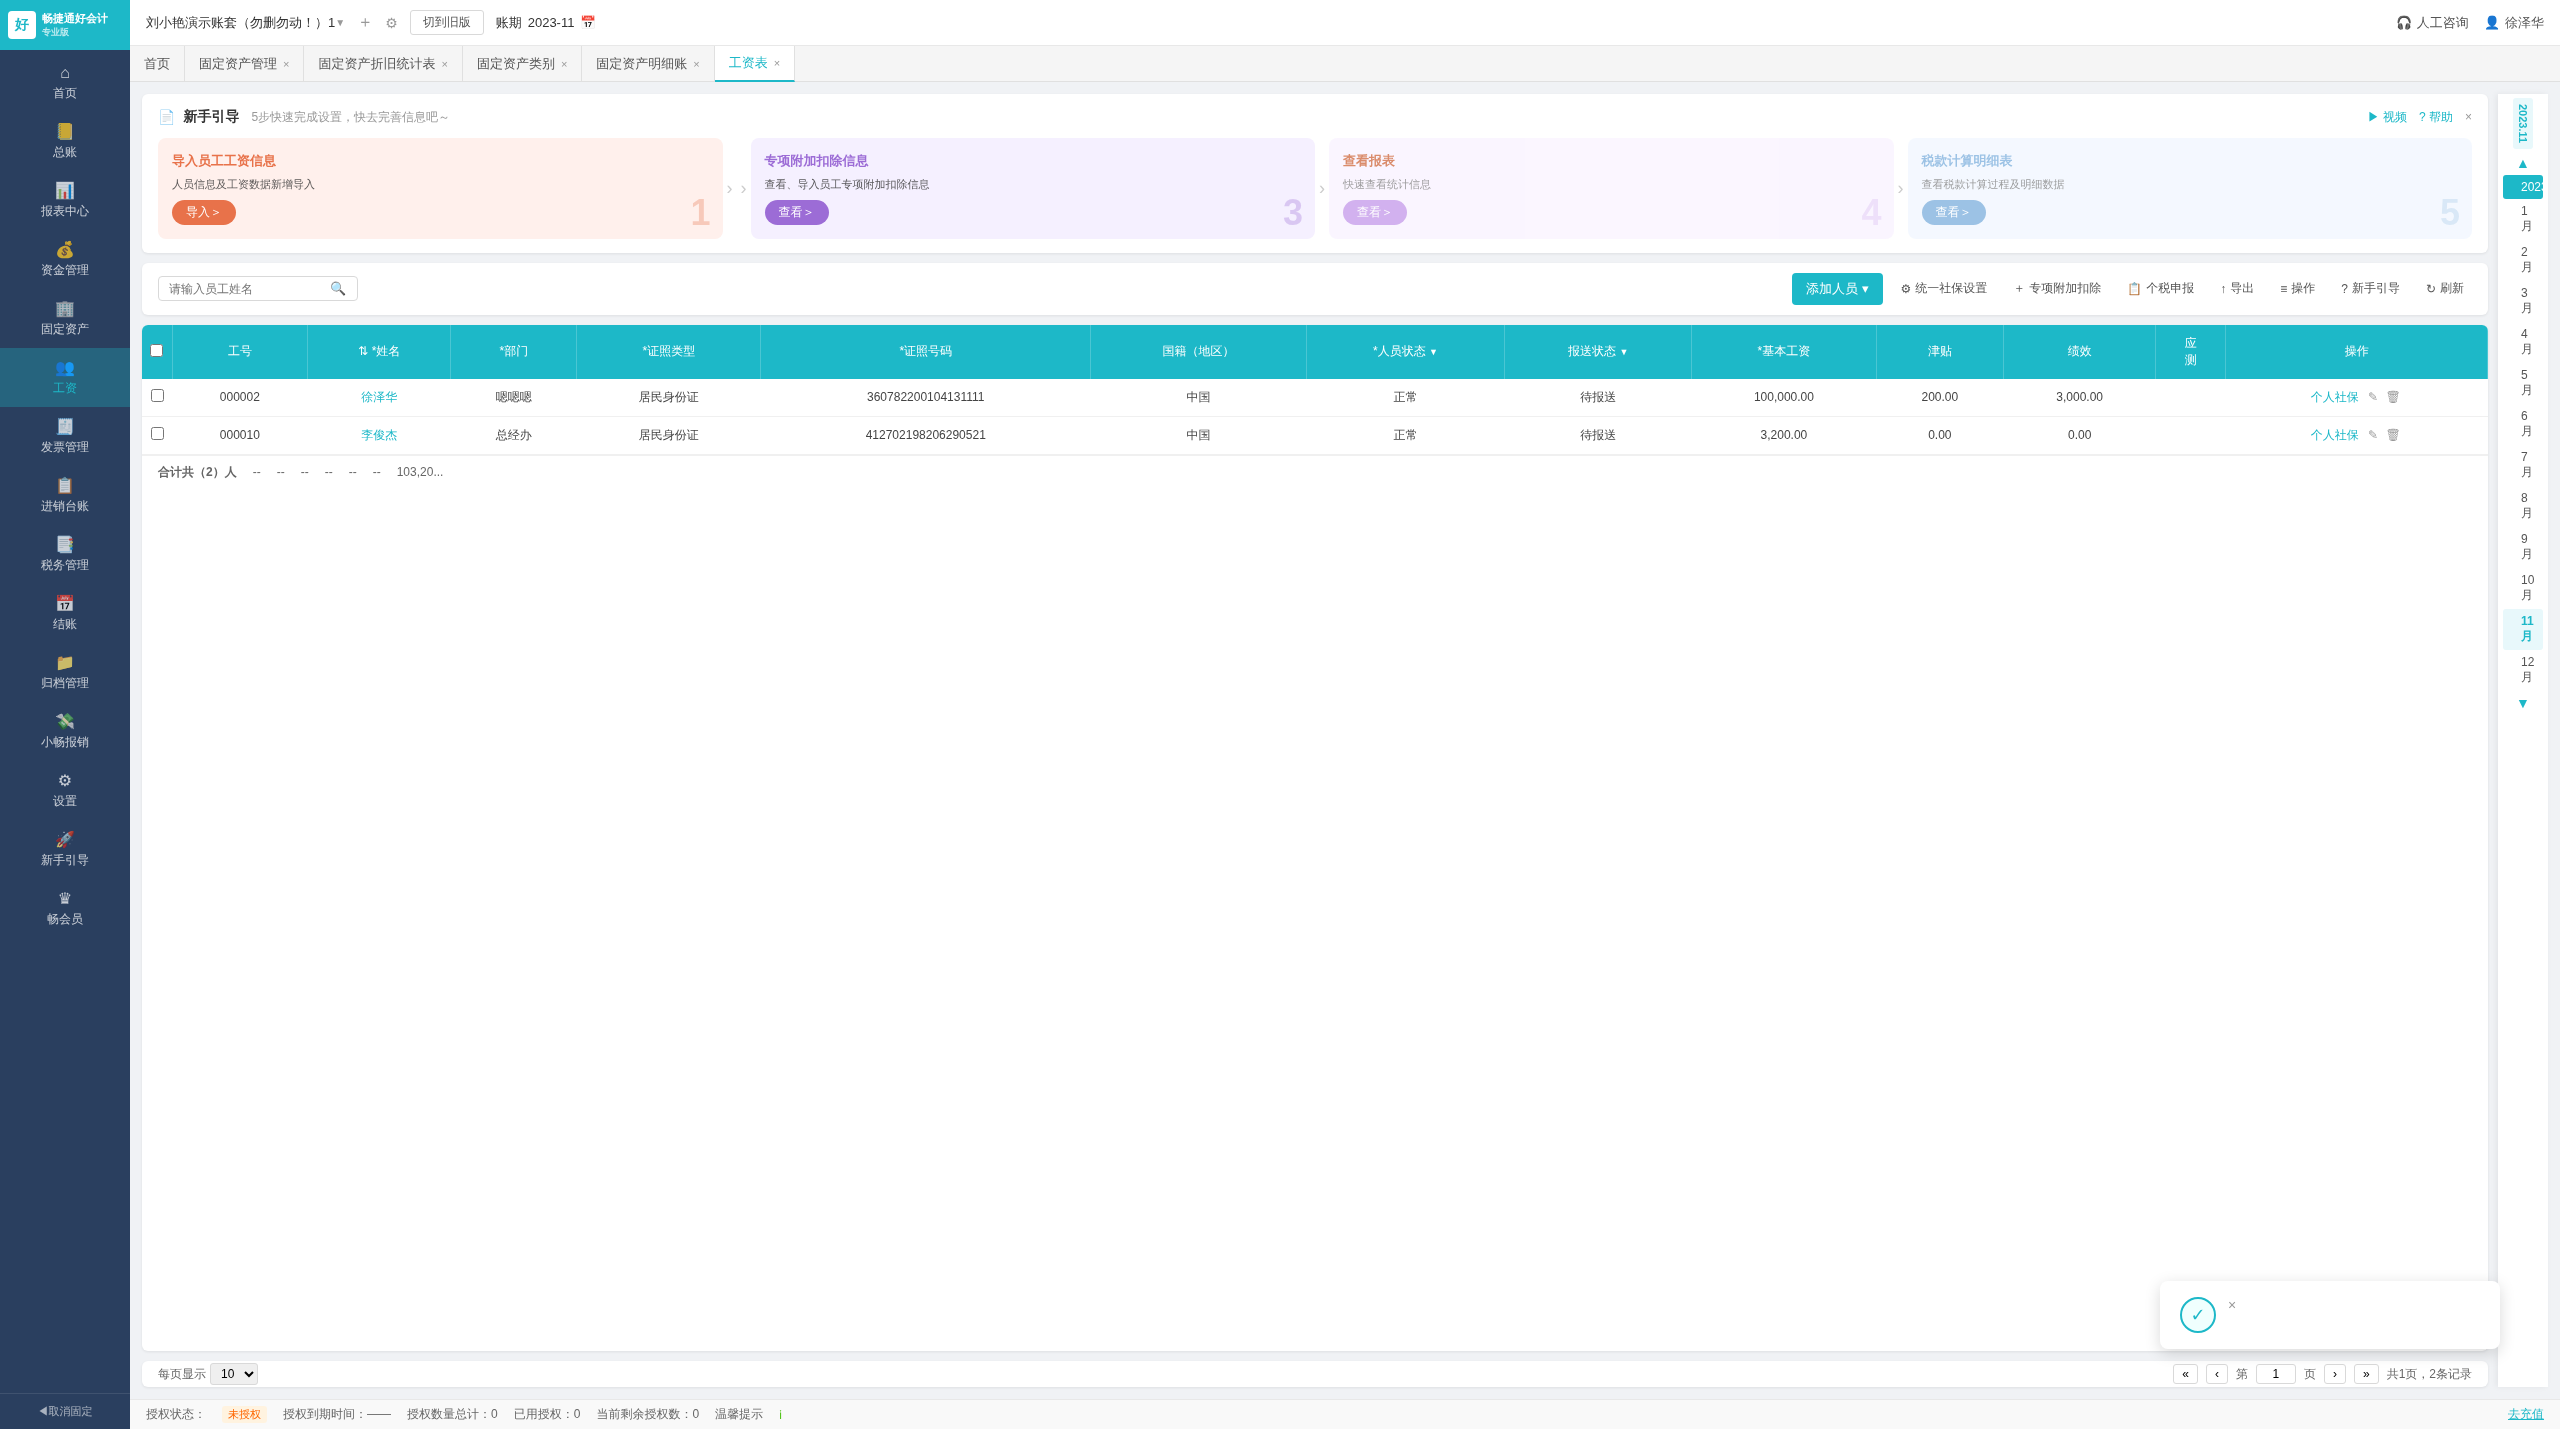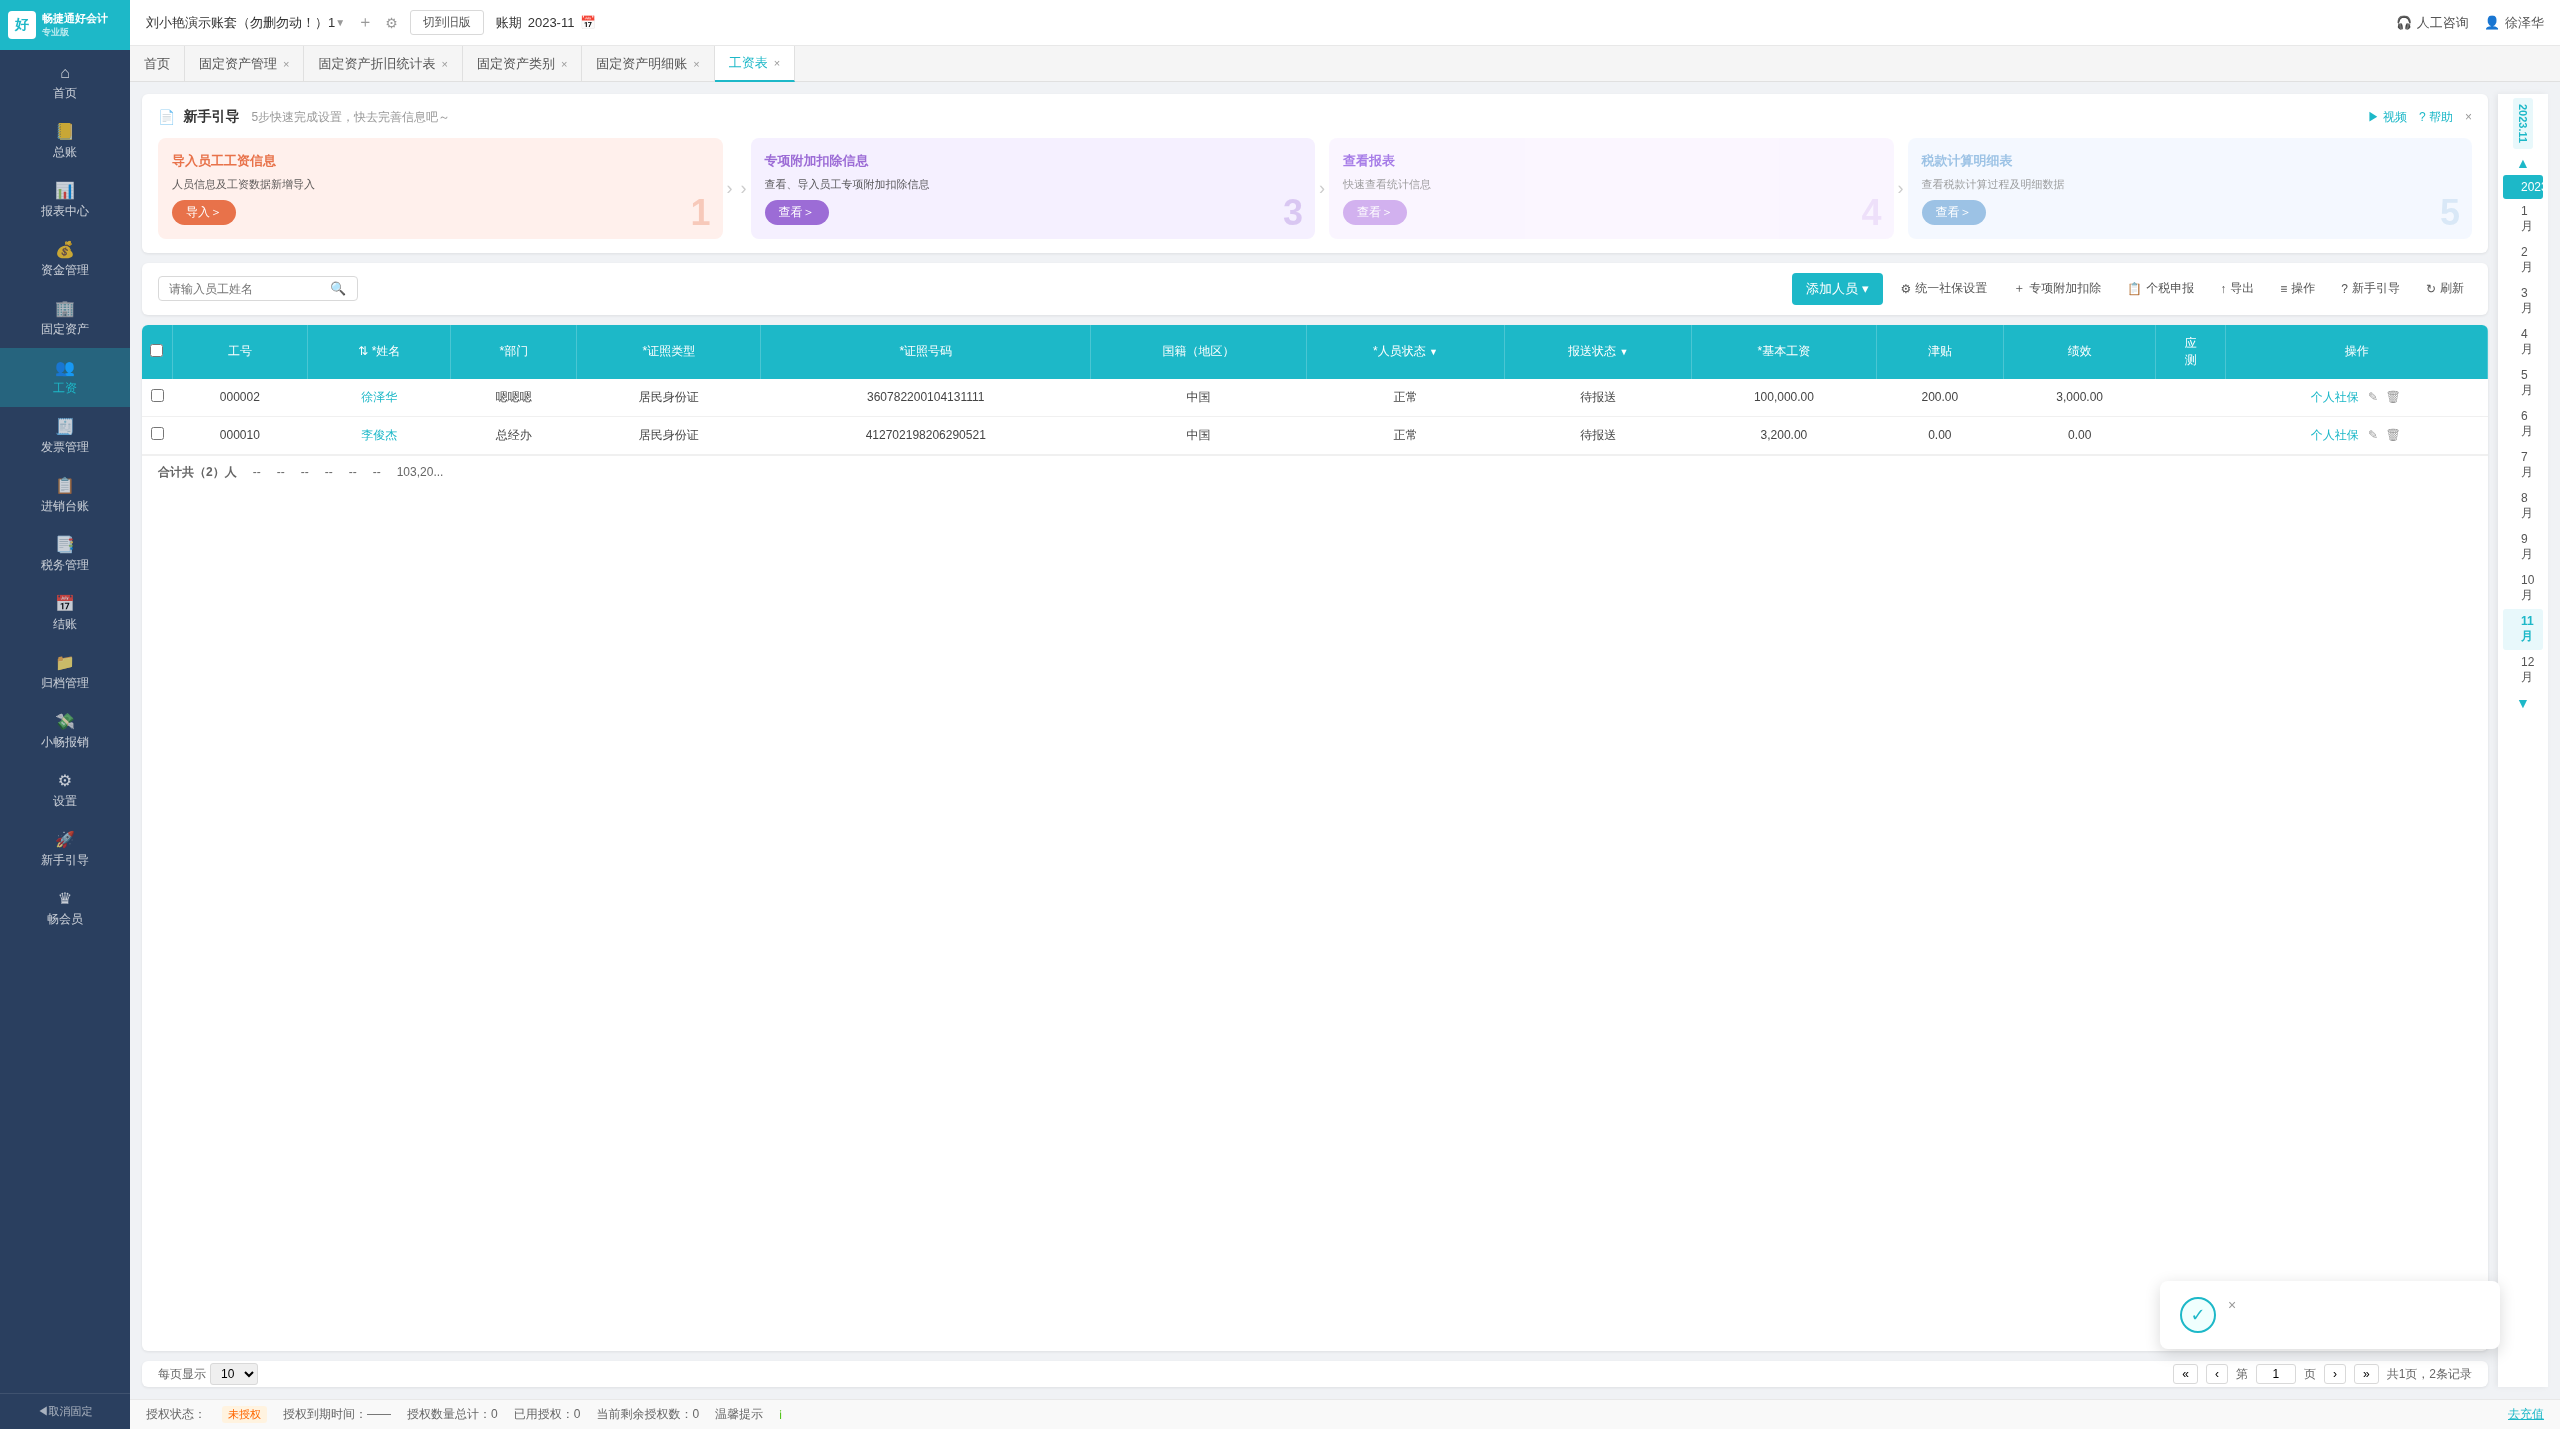--- a/index.html
+++ b/index.html
@@ -204,21 +204,21 @@
     .step2 .guide-step-title { color: #3aaa7a; }
     .step2 .guide-step-num { color: #3aaa7a; }
     .step2 .guide-step-btn { background: #3aaa7a; color: white; }
 
     .step3 { background: #f5f0ff; }
     .step3 .guide-step-title { color: #9c6cd6; }
     .step3 .guide-step-num { color: #9c6cd6; }
     .step3 .guide-step-btn { background: #9c6cd6; color: white; }
 
     .step4 { background: #f8f0ff; opacity: 0.6; }
-    .step4 .guide-step-title { color: #6d28d9; }
+    .step4 .guide-step-title { color: #c2410c; }
     .step4 .guide-step-num { color: #b57ee5; }
     .step4 .guide-step-btn { background: #b57ee5; color: white; }
 
     .step5 { background: #eef5ff; opacity: 0.6; }
     .step5 .guide-step-title { color: #5b9bd5; }
     .step5 .guide-step-num { color: #5b9bd5; }
     .step5 .guide-step-btn { background: #5b9bd5; color: white; }
 
     
     .toolbar {

